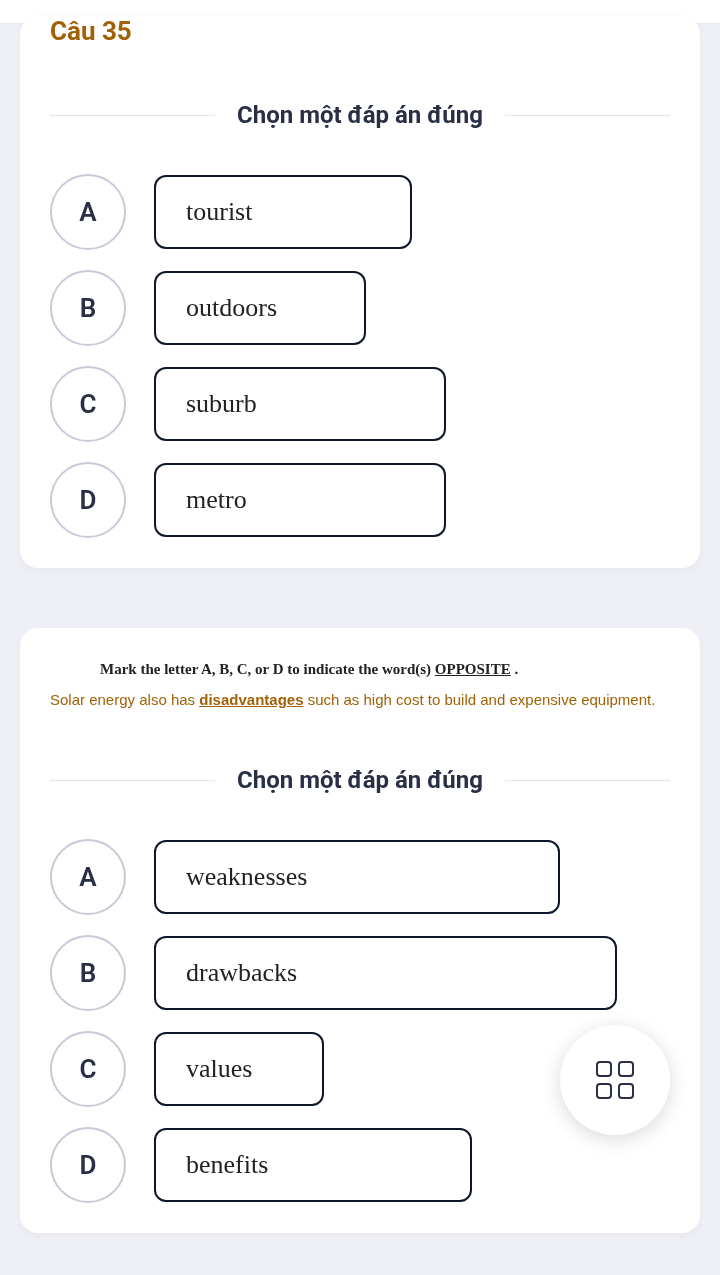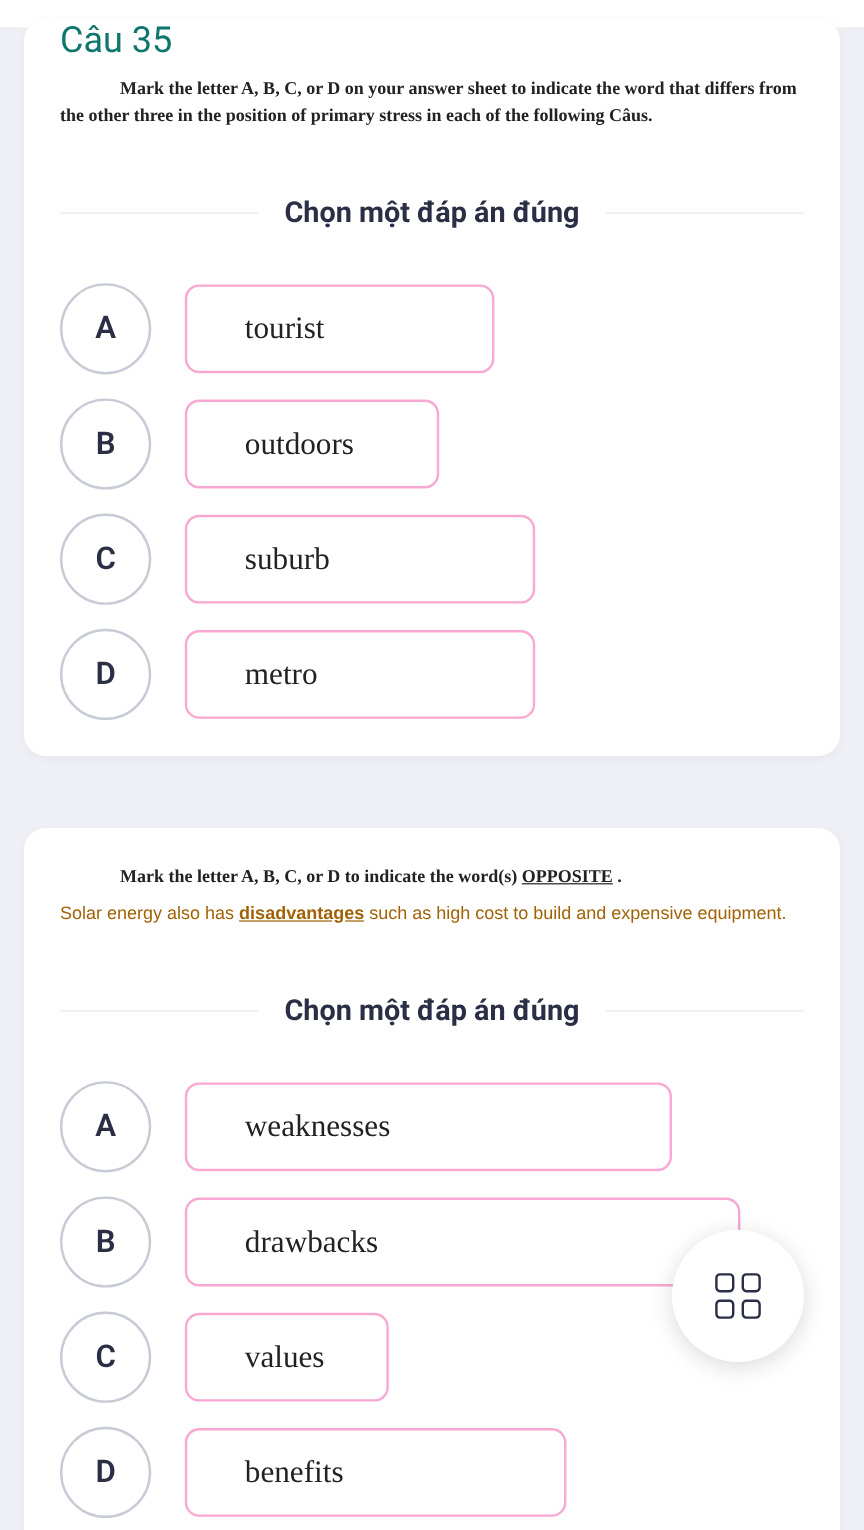--- a/index.html
+++ b/index.html
@@ -14,23 +14,23 @@
   .card {
     background: #fff;
     border-radius: 18px;
     margin: 0 20px 30px 20px;
     padding: 0 30px 30px 30px;
     box-shadow: 0 2px 8px rgba(0,0,0,0.04);
   }
   .card.first { margin-top: 0; padding-top: 0; }
   .card.second { margin-top: 60px; padding-top: 30px; }
   .q-title {
-    font-size: 30px;
-    font-weight: 400;
-    color: #0f766e;
+    font-size: 26px;
+    font-weight: 700;
+    color: #a16207;
     margin-bottom: 12px;
   }
   .q-title.cut { margin-top: -8px; }
   .instruction {
     font-family: Georgia, "Times New Roman", serif;
     font-size: 15px;
     font-weight: 700;
     color: #222;
     line-height: 1.5;
     margin-bottom: 8px;
@@ -64,23 +64,23 @@
   .option-row { display: flex; align-items: center; gap: 28px; }
   .letter-circle {
     width: 76px; height: 76px;
     border: 2px solid #c7cbd6;
     border-radius: 50%;
     display: flex; align-items: center; justify-content: center;
     font-size: 26px; font-weight: 600; color: #2a2f45;
     flex-shrink: 0;
   }
   .answer-box {
-    border: 2px solid #f9a8d4;
+    border: 2px solid #0f172a;
     border-radius: 12px;
-    padding: 20px 48px;
+    padding: 20px 30px;
     font-family: Georgia, "Times New Roman", serif;
     font-size: 26px;
     color: #222;
   }
   .w-tourist { width: 258px; }
   .w-outdoors { width: 212px; }
   .w-suburb { width: 292px; }
   .w-metro { width: 292px; }
   .w-weaknesses { width: 406px; }
   .w-drawbacks { width: 463px; }
@@ -113,21 +113,20 @@
     margin-bottom: 0;
   }
 </style>
 </head>
 <body>
 
 <div class="topbar"></div>
 
 <div class="card first">
   <div class="q-title cut">Câu 35</div>
-  <div class="instruction"><span class="indent"></span><span>Mark the letter A, B, C, or D on your answer sheet to indicate the word that differs from the other three in the position of primary stress in each of the following Câus.</span></div>
 
   <div class="divider-row">
     <div class="line"></div>
     <div class="label">Chọn một đáp án đúng</div>
     <div class="line"></div>
   </div>
 
   <div class="options">
     <div class="option-row">
       <div class="letter-circle">A</div>

